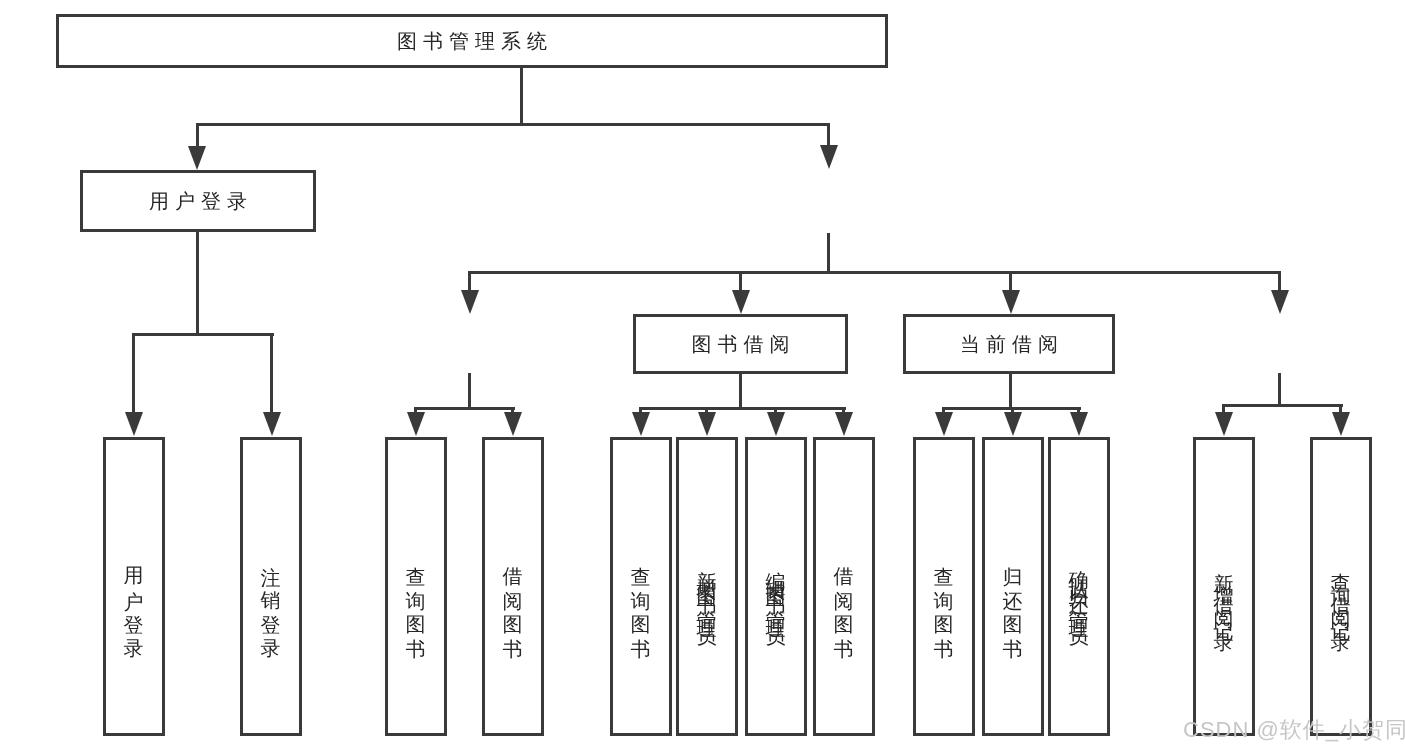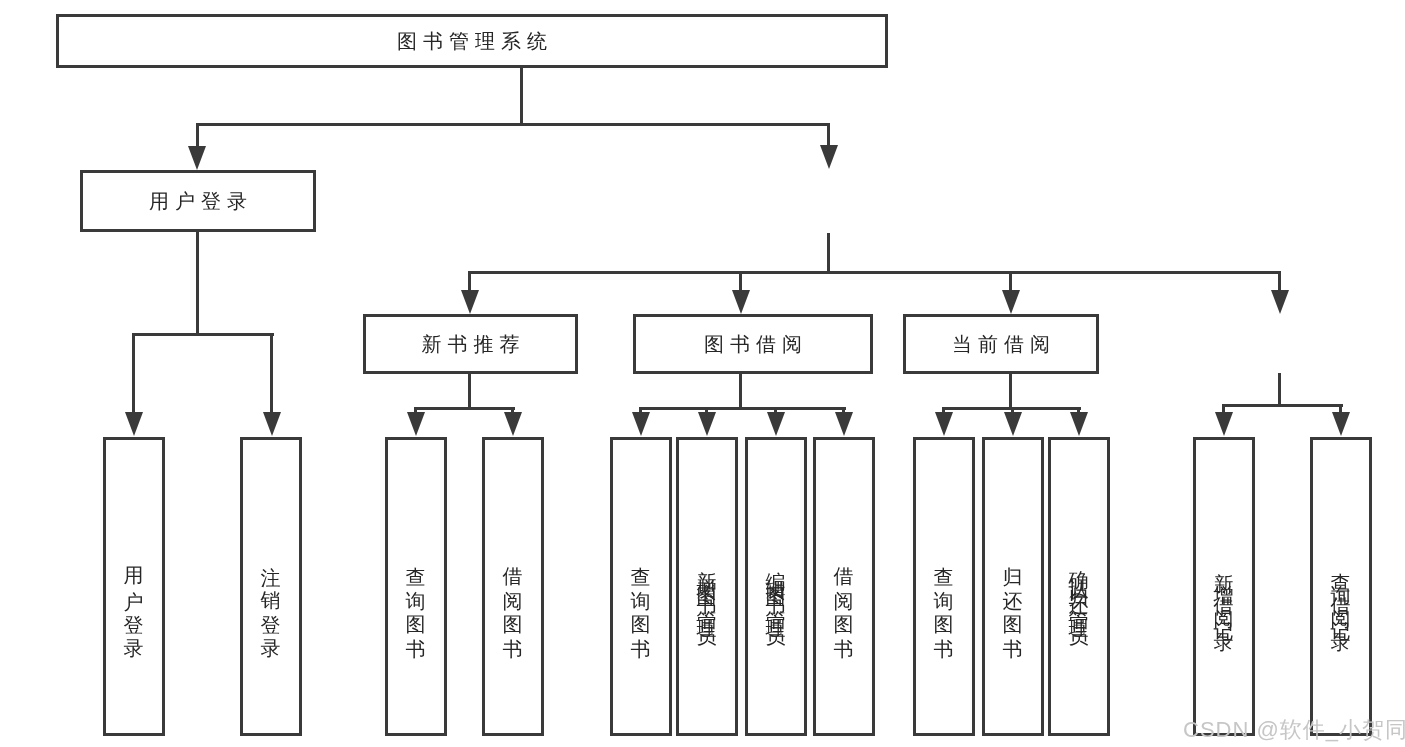--- a/index.html
+++ b/index.html
@@ -131,27 +131,24 @@
   </div>
 
   <div class="hbox" style="left:22px;top:14px;width:832px;height:54px;margin-left:34px;">
     <span class="lbl">图书管理系统</span>
   </div>
 
   <div class="hbox" style="left:80px;top:170px;width:236px;height:62px;">
     <span class="lbl">用户登录</span>
   </div>
 
-  <div class="hbox" style="left:363px;top:314px;width:215px;height:60px;">
-    <span class="lbl">新书推荐</span>
-  </div>
-  <div class="hbox" style="left:633px;top:314px;width:240px;height:60px;">
+  <div class="hbox" style="left:633px;top:314px;width:215px;height:60px;">
     <span class="lbl">图书借阅</span>
   </div>
-  <div class="hbox" style="left:903px;top:314px;width:196px;height:60px;">
+  <div class="hbox" style="left:903px;top:314px;width:212px;height:60px;">
     <span class="lbl">当前借阅</span>
   </div>
 
   <div class="vbox" style="left:103px;">
     <span class="lbl ls4">用户登录</span>
   </div>
   <div class="vbox" style="left:240px;">
     <span class="lbl ls4">注销登录</span>
   </div>
   <div class="vbox" style="left:385px;">

